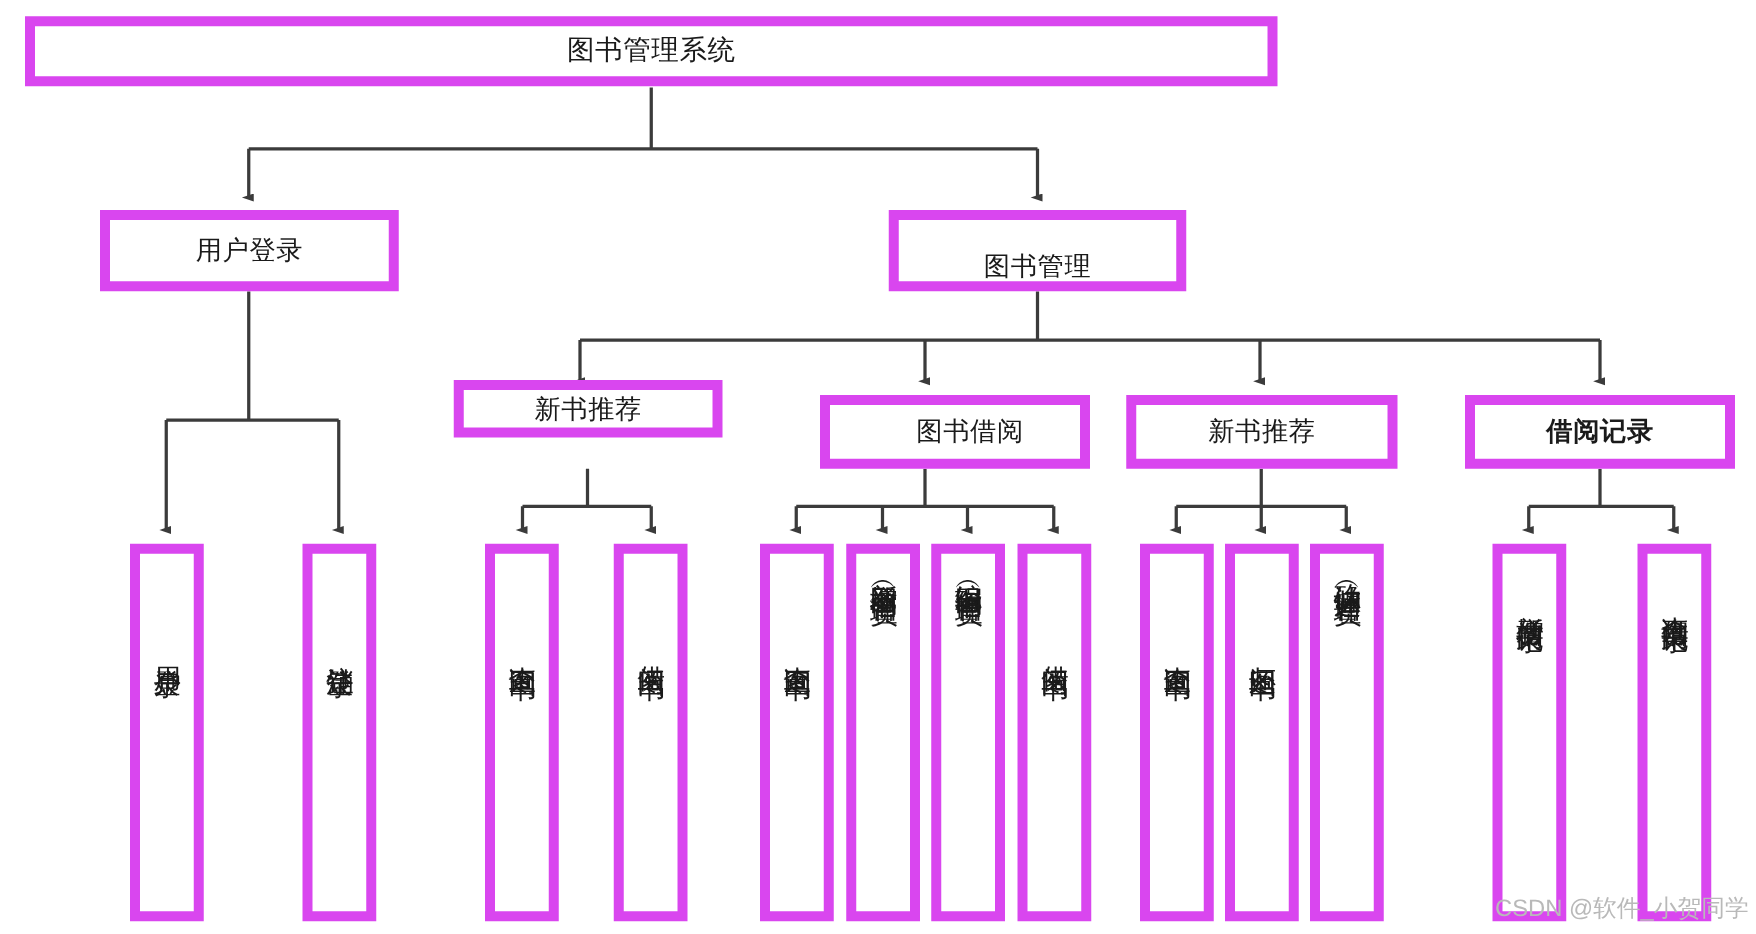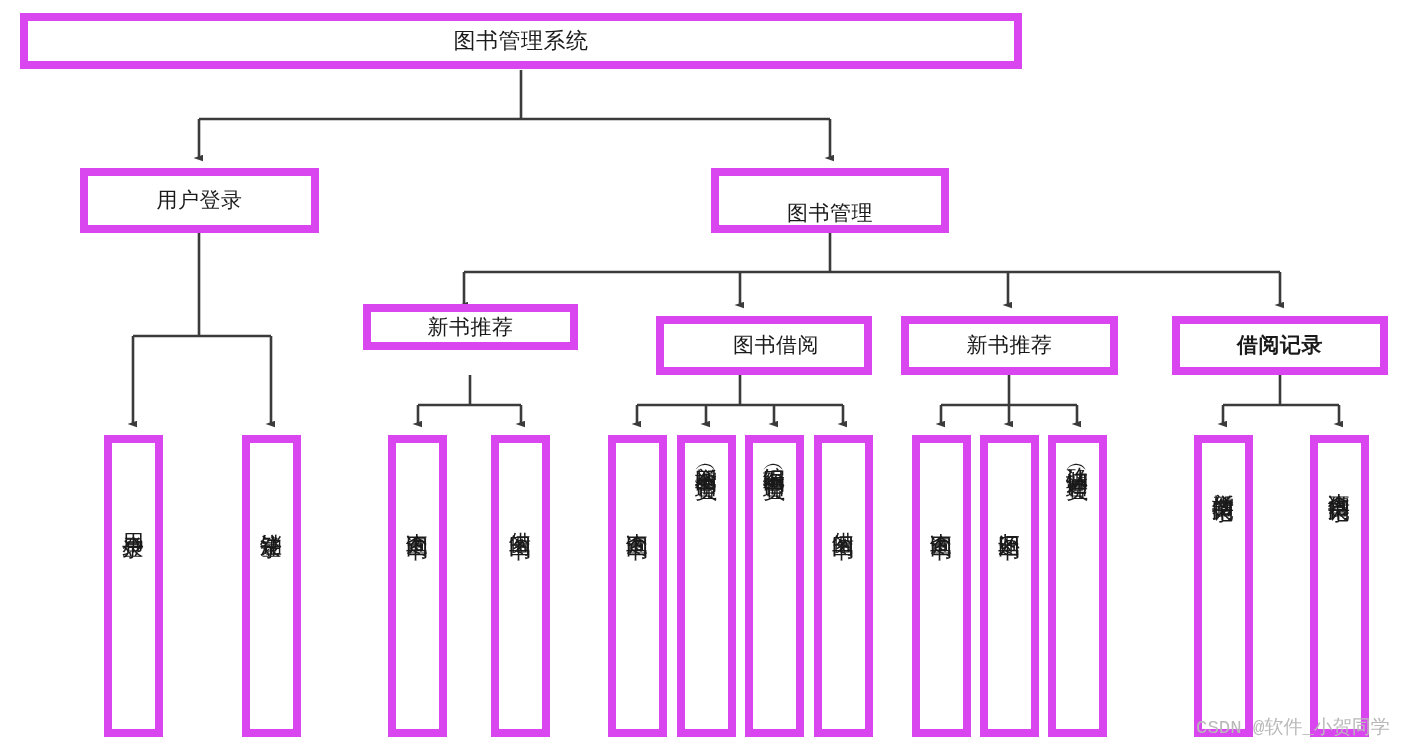--- a/index.html
+++ b/index.html
@@ -58,21 +58,21 @@
     font-size: 22px;
     letter-spacing: 2px;
     line-height: 1.05;
     max-height: 286px;
   }
   .watermark {
     position: absolute;
     font-size: 19px;
     color: #b9b9b9;
     white-space: nowrap;
-    font-family: Liberation Mono, monospace;
+    font-family: Liberation Sans, sans-serif;
   }
 </style>
 </head>
 <body>
 
 <div id="diagram-root">
 
   <svg id="edges-layer" viewBox="0 0 1405 747" width="1405" height="747" xmlns="http://www.w3.org/2000/svg">
     <defs>
       <marker id="arrowhead" markerWidth="10" markerHeight="10" refX="3.2" refY="4" orient="auto" markerUnits="userSpaceOnUse">

